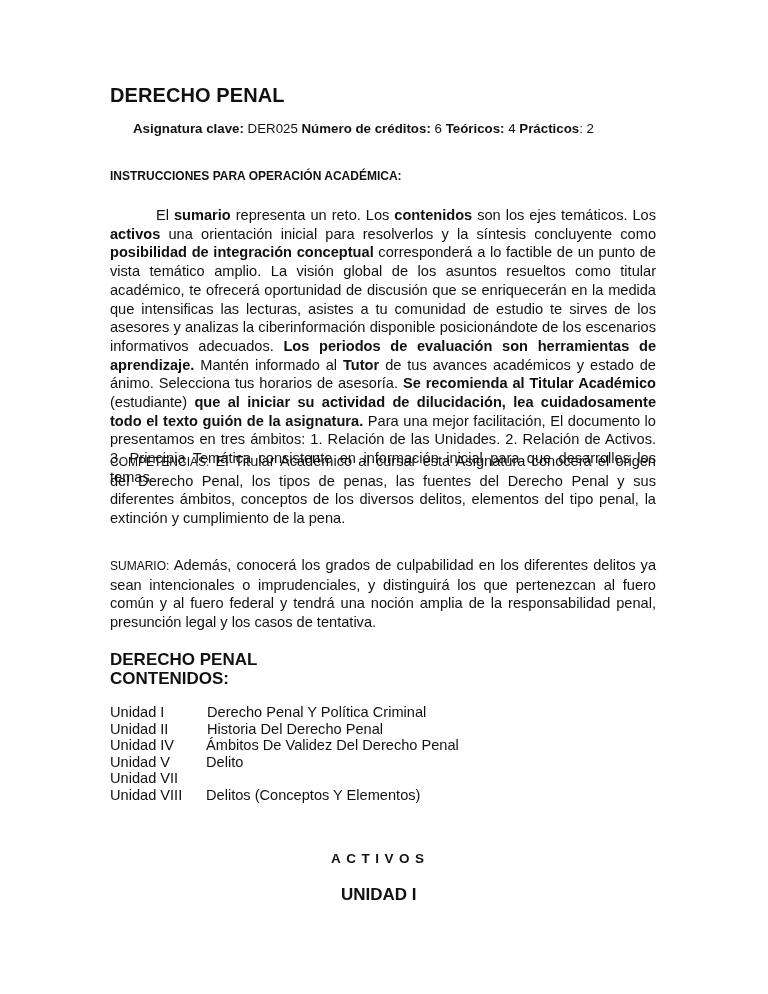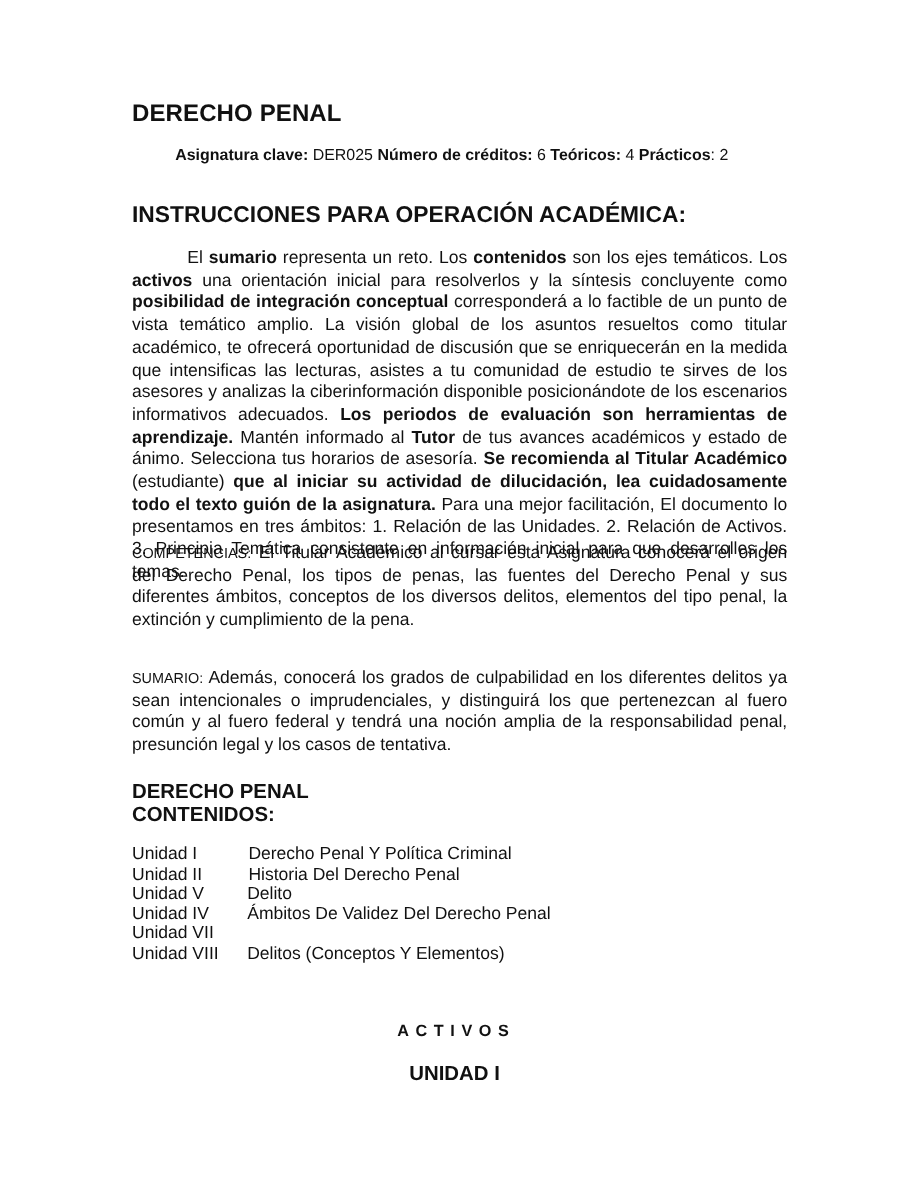--- a/index.html
+++ b/index.html
@@ -6,26 +6,26 @@
     body {
       width: 768px; height: 994px; position: relative; overflow: hidden;
       font-family: "Liberation Sans", sans-serif; color: #111111;
     }
     .page { position: absolute; left: 110px; top: 0; width: 546px; }
     .title {
       position: absolute; left: 0; top: 84px;
       font-size: 20px; font-weight: bold; letter-spacing: 0.1px; margin: 0;
     }
     .meta {
-      position: absolute; left: 36px; top: 121px;
+      position: absolute; left: 23px; top: 121px;
       font-size: 13.3px; margin: 0; white-space: nowrap;
     }
     .h2 {
       position: absolute; left: 0; top: 169px;
-      font-size: 19px; font-weight: bold; margin: 0;
+      font-size: 12px; font-weight: bold; margin: 0;
     }
     .para {
       position: absolute; left: 0; width: 546px;
       font-size: 14.6px; line-height: 18.7px; text-align: justify; margin: 0;
       text-align-last: left;
     }
     .p-instr { top: 206px; text-indent: 46px; }
     .p-comp { top: 452px; }
     .p-sum { top: 556px; }
     .lead { font-size: 12px; font-weight: normal; }
@@ -74,26 +74,26 @@
   <ul class="units">
     <li>
         <span class="u-num n1">Unidad I</span>
         <span>Derecho Penal Y Política Criminal</span>
       </li>
     <li>
         <span class="u-num n2">Unidad II</span>
         <span>Historia Del Derecho Penal</span>
       </li>
     <li>
+        <span class="u-num">Unidad IV</span>
+        <span>Ámbitos De Validez Del Derecho Penal</span>
+      </li>
+    <li>
         <span class="u-num">Unidad V</span>
         <span>Delito</span>
-      </li>
-    <li>
-        <span class="u-num">Unidad IV</span>
-        <span>Ámbitos De Validez Del Derecho Penal</span>
       </li>
     <li>
         <span class="u-num">Unidad VII</span>
       </li>
     <li>
         <span class="u-num">Unidad VIII</span>
         <span>Delitos (Conceptos Y Elementos)</span>
       </li>
   </ul>
 

